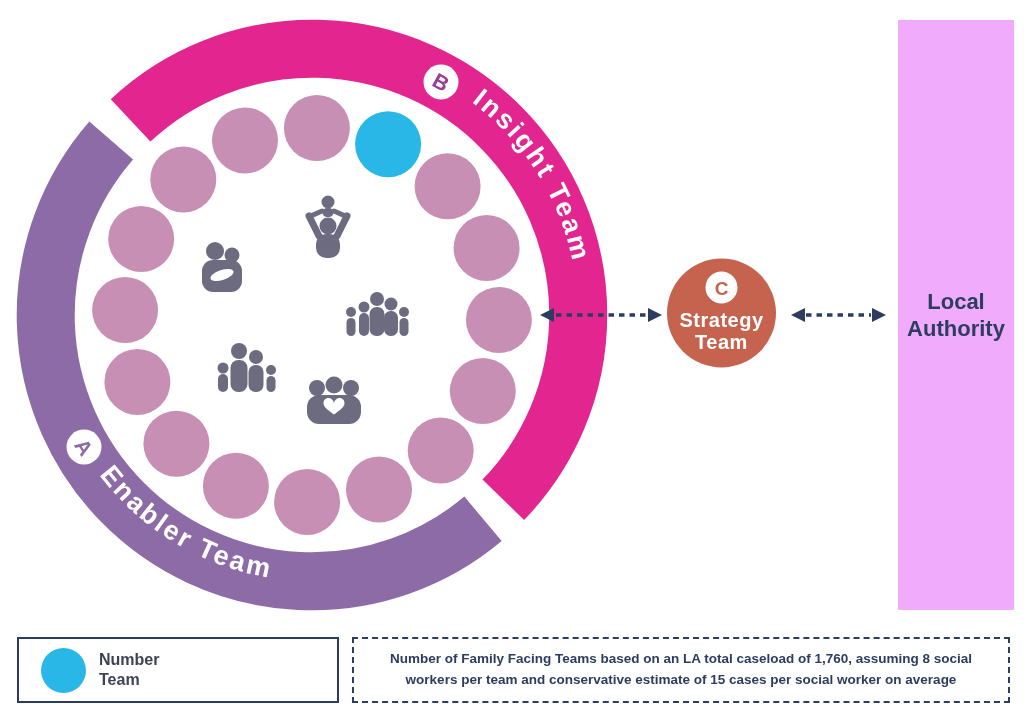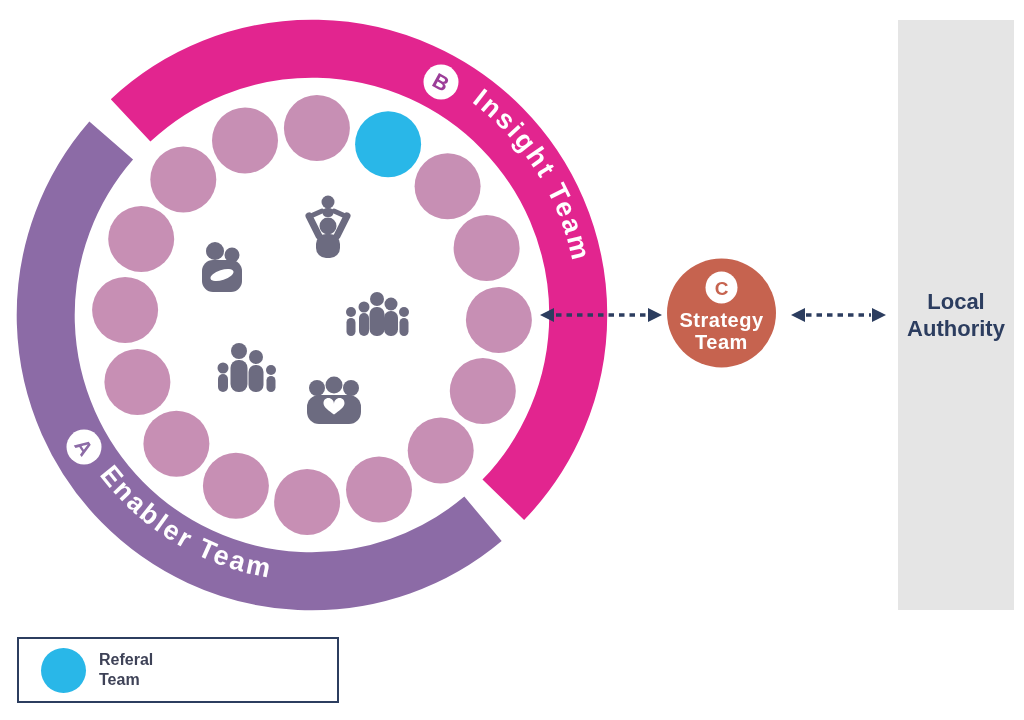--- a/index.html
+++ b/index.html
@@ -136,29 +136,32 @@
       <polygon points="886,315 872,308 872,322" stroke="none"></polygon>
     </g>
 
     <circle cx="721.5" cy="313" r="54.5" fill="#C6634F"></circle>
     <circle cx="721.5" cy="287.5" r="16" fill="#FFFFFF"></circle>
     <text class="badge-letter" x="721.5" y="294.5" style="font-size:19px;" fill="#C6634F">C</text>
     <text class="strategy-label" x="721.5" y="327">Strategy</text>
     <text class="strategy-label" x="721.5" y="349">Team</text>
   </svg>
 
-  <div class="la-box" style="background-color: #e5e5e5; color: rgb(44, 61, 95); text-align: center;">
+  <div class="la-box" style="background-color: #f0abfc; color: rgb(44, 61, 95); text-align: center;">
     <span>Local</span>
     <span>Authority</span>
   </div>
 
   <div class="legend" style="border-color: rgb(44, 61, 95);">
     <div class="legend-item first">
       <span class="swatch" style="background-color: rgb(41, 183, 232);"></span>
       <span class="legend-label" style="color: rgb(62, 66, 87);">
-        <span>Referal</span><br>
+        <span>Number</span><br>
         <span>Team</span>
       </span>
     </div>
   </div>
 
+  <div class="caption" style="border-color: rgb(44, 61, 95);">
+    <p style="color: rgb(44, 61, 95);">Number of Family Facing Teams based on an LA total caseload of 1,760, assuming 8 social workers per team and conservative estimate of 15 cases per social worker on average</p>
+  </div>
 
 </div>
 
 </body></html>

